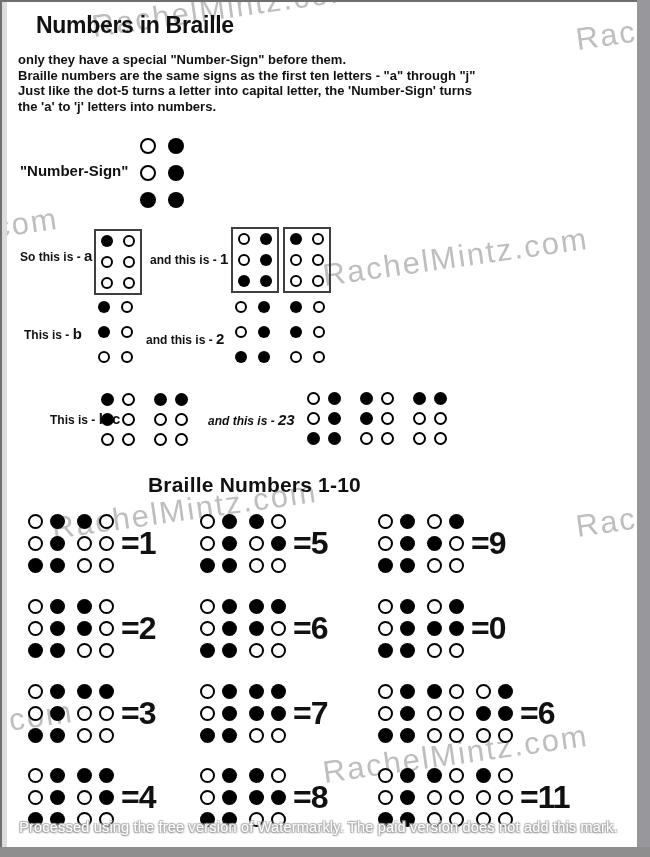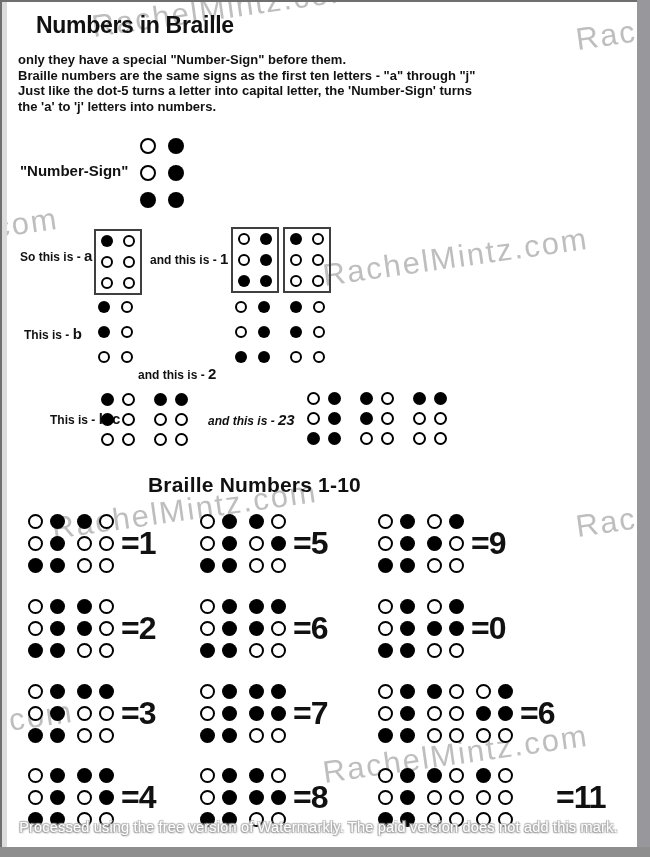--- a/index.html
+++ b/index.html
@@ -134,21 +134,21 @@
     <div class="bcells size-md" style="left:98px; top:301px;">
         <div class="bcell">
           <span class="dot f"></span>
           <span class="dot e"></span>
           <span class="dot f"></span>
           <span class="dot e"></span>
           <span class="dot e"></span>
           <span class="dot e"></span>
         </div>
       </div>
-    <div class="lbl" style="left:138px; top:330px;margin-top:35px;">
+    <div class="lbl" style="left:146px; top:330px;">
       <span>and this is -</span>
       <span class="em">2</span>
     </div>
     <div class="bcells size-md" style="left:235px; top:301px;">
         <div class="bcell">
           <span class="dot e"></span>
           <span class="dot f"></span>
           <span class="dot e"></span>
           <span class="dot f"></span>
           <span class="dot f"></span>
@@ -452,21 +452,21 @@
               <span class="dot f"></span>
               <span class="dot e"></span>
               <span class="dot f"></span>
               <span class="dot f"></span>
               <span class="dot e"></span>
               <span class="dot e"></span>
             </div>
           </div>
           <span class="eq">=8</span>
         </div>
-        <div class="gitem" style="left: 378px; top: 768px; gap: 36px;">
+        <div class="gitem" style="left: 378px; top: 768px;">
           <div class="bcellswrap size-grid">
             <div class="bcell">
               <span class="dot e"></span>
               <span class="dot f"></span>
               <span class="dot e"></span>
               <span class="dot f"></span>
               <span class="dot f"></span>
               <span class="dot f"></span>
             </div>
             <div class="bcell">

